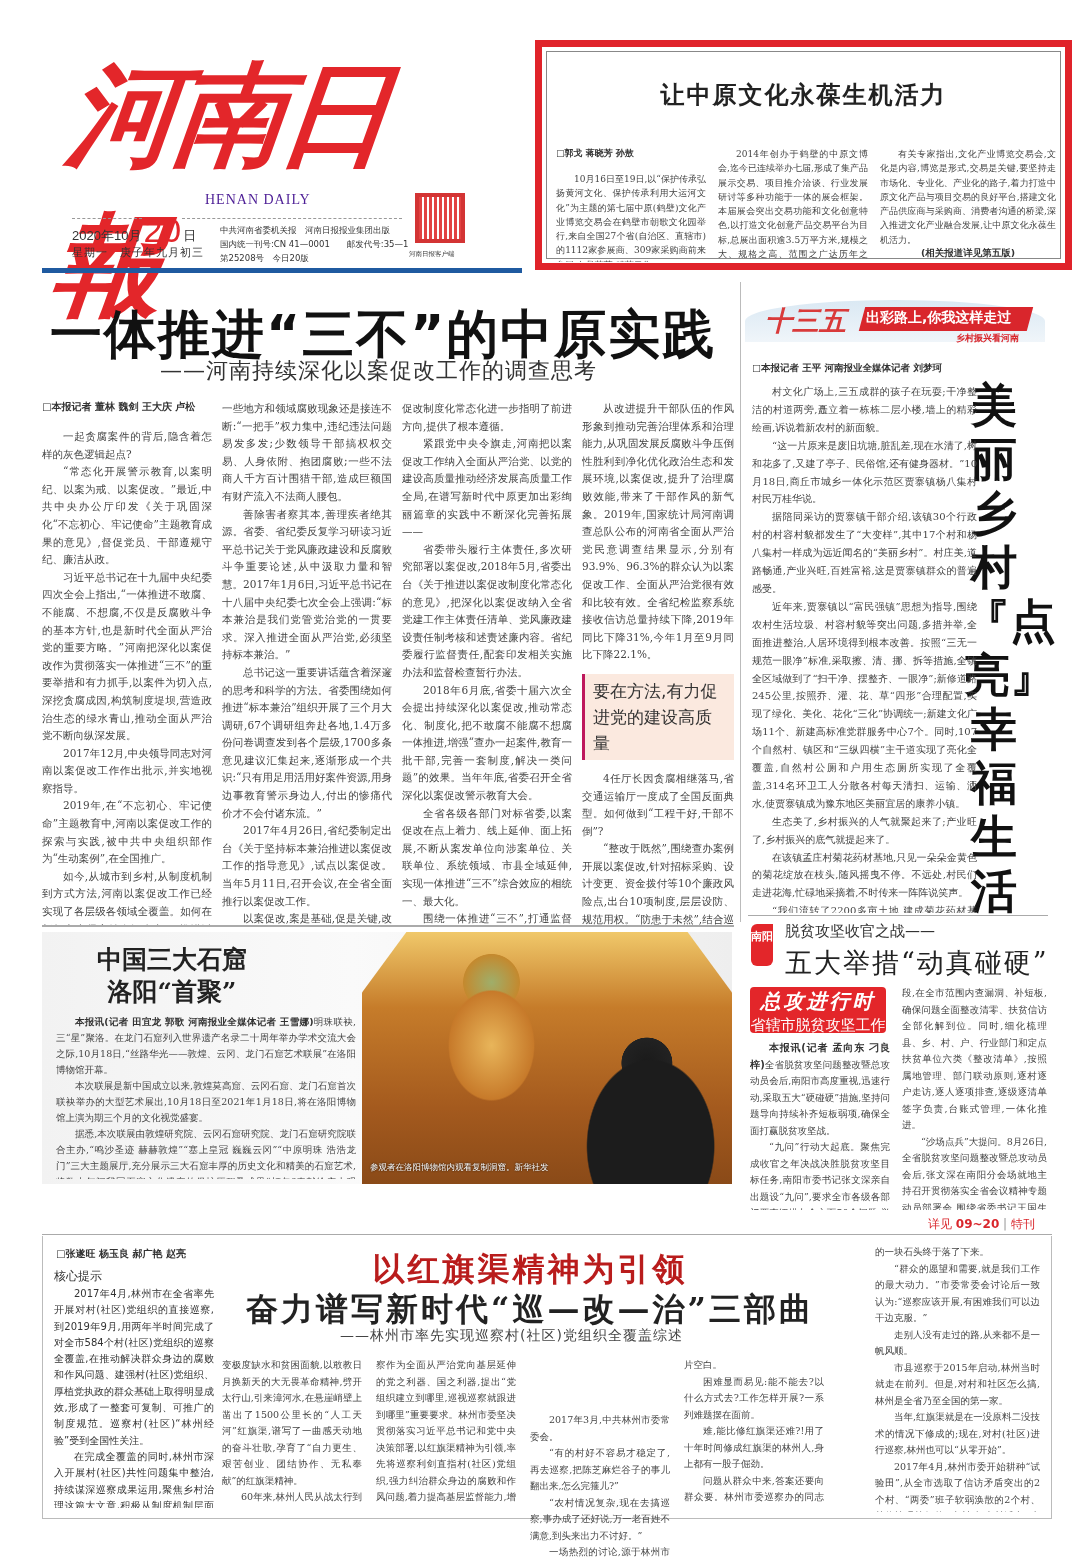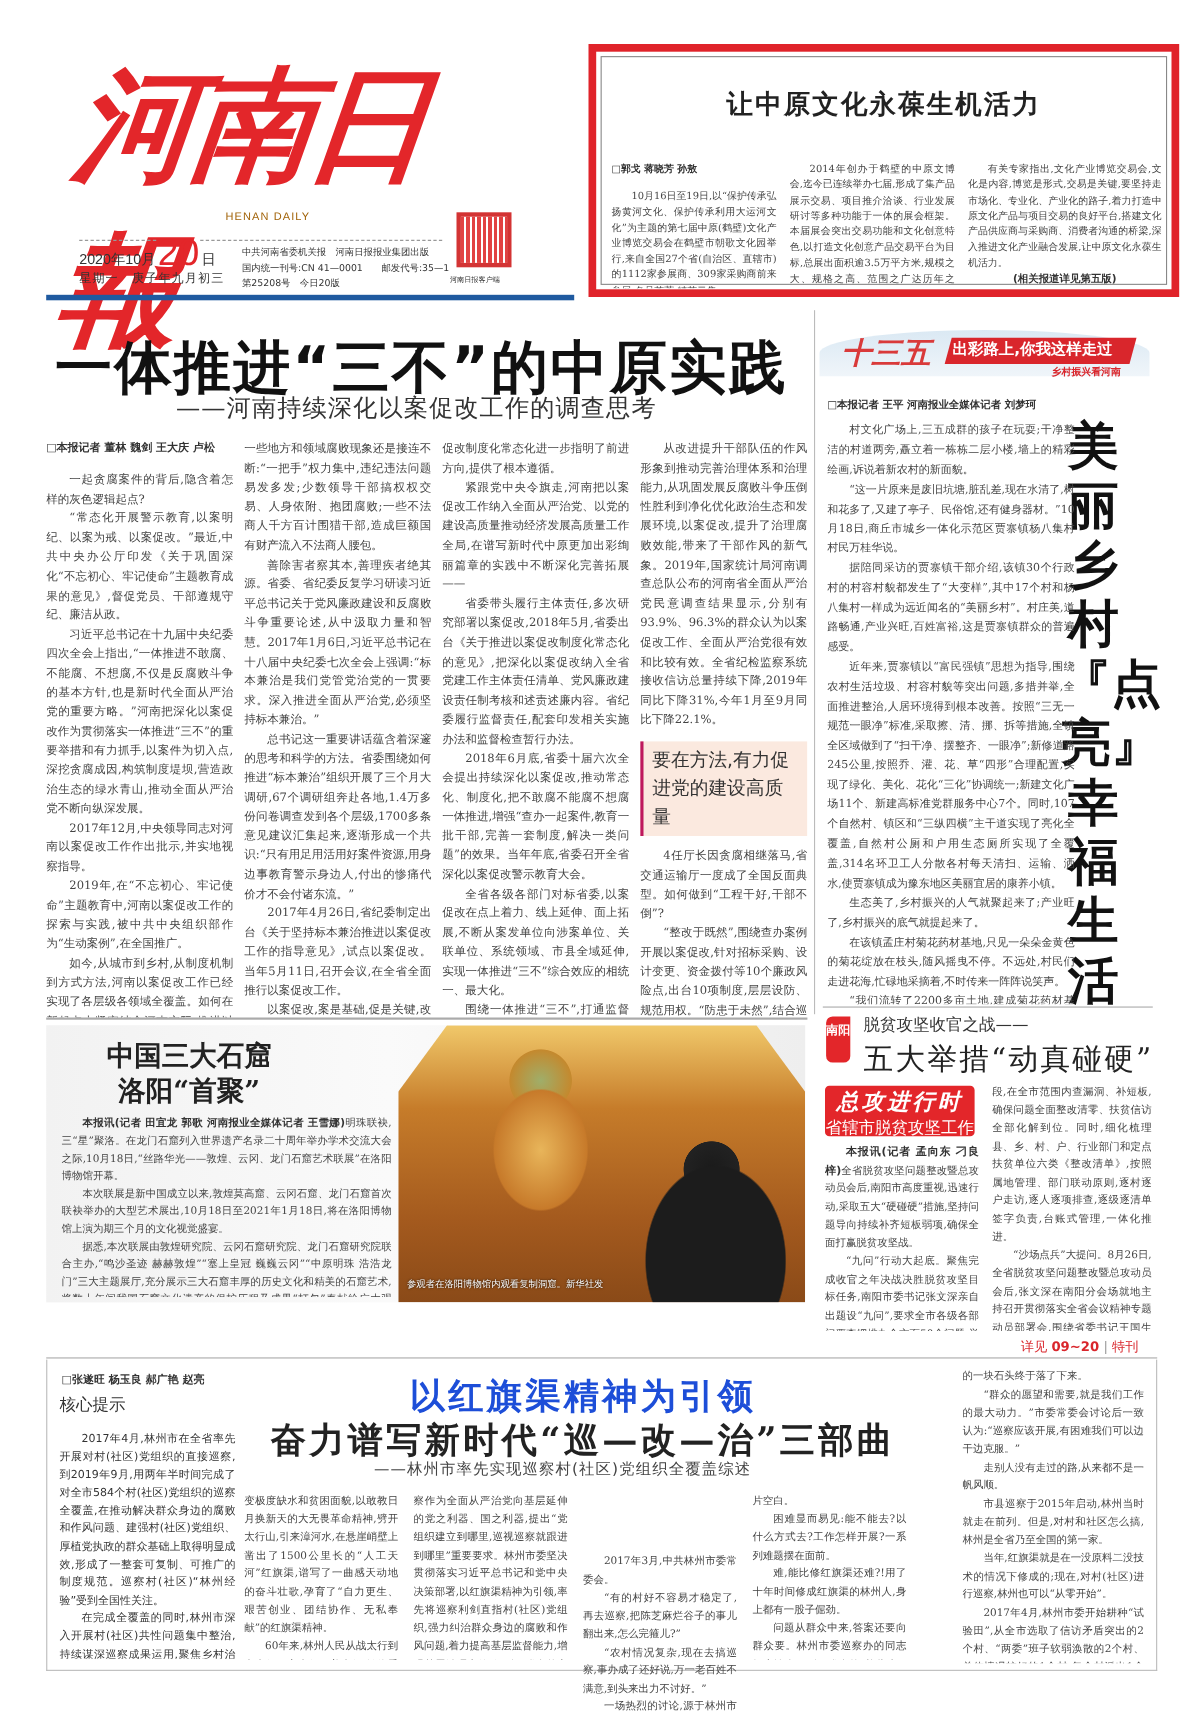--- a/index.html
+++ b/index.html
@@ -4,21 +4,21 @@
 <style>
 *{box-sizing:border-box;margin:0;padding:0}
 body{width:1080px;height:1562px;background:#fff;font-family:"DejaVu Serif","Liberation Serif",serif;color:#333;position:relative;overflow:hidden}
 .abs{position:absolute}
 .p{font-size:10.5px;line-height:17.6px;color:#444;text-align:justify;text-indent:2em}
 .p.ni{text-indent:0}
 .byline{font-family:"DejaVu Sans","Liberation Sans",sans-serif;font-size:10px;color:#333;font-weight:bold}
 .col{position:absolute;overflow:hidden}
 
 .mast-logo{left:68px;top:40px;width:400px;height:150px;color:#e3262a;font-family:"DejaVu Serif",serif;font-weight:bold;font-style:italic;font-size:112px;letter-spacing:-6px;line-height:150px;transform:skewX(-6deg)}
-.mast-en{left:205px;top:192px;font-family:Liberation Sans, sans-serif;font-size:10px;color:#a16207;letter-spacing:1px}
+.mast-en{left:205px;top:192px;font-family:Liberation Serif, serif;font-size:14px;color:#4c1d95;letter-spacing:1px}
 .dash{border-top:1px dashed #999;height:0}
 .date{left:72px;top:215px;font-family:"Liberation Sans","DejaVu Sans",sans-serif;font-size:13px;color:#333;display:flex;align-items:flex-end;gap:2px}
 .date .big{font-size:34px;color:#e3262a;line-height:30px}
 .lunar{left:72px;top:245px;font-family:"DejaVu Sans",sans-serif;font-size:11px;color:#333;letter-spacing:1px}
 .pubinfo{left:220px;top:223px;font-family:"DejaVu Sans",sans-serif;font-size:8.5px;color:#333;line-height:14px}
 .qr{left:415px;top:193px;width:50px;height:50px;background:
  repeating-linear-gradient(90deg,#d22 0 3px,#fff 3px 5px),#fff;border:4px solid #c11;opacity:.85}
 .qr-cap{left:409px;top:250px;font-family:"DejaVu Sans",sans-serif;font-size:6.5px;color:#333}
 .mast-rule{left:42px;top:268px;width:480px;height:5px;background:#1f5aa0}
 
@@ -54,21 +54,21 @@
 .ny-tag{left:751px;top:924px;width:22px;height:42px;background:#e3262a;border-radius:6px 0 6px 6px;color:#fff;font-family:"DejaVu Sans",sans-serif;font-size:11px;font-weight:bold;text-align:center;line-height:15px;padding-top:5px}
 .ny-pre{left:785px;top:922px;font-family:"DejaVu Sans",sans-serif;font-size:15px;color:#333}
 .ny-title{left:785px;top:945px;font-size:27px;color:#222;letter-spacing:2px;white-space:nowrap}
 .zg{left:750px;top:987px;width:136px;height:46px;background:#e3262a;border-radius:4px}
 .zg-t{left:750px;top:988px;width:136px;text-align:center;font-family:"DejaVu Serif",serif;font-weight:bold;font-style:italic;font-size:20px;color:#fff;letter-spacing:3px}
 .zg-s{left:750px;top:1016px;width:136px;text-align:center;font-family:"DejaVu Sans",sans-serif;font-size:15px;color:#fff;font-weight:normal}
 .see{left:928px;top:1216px;font-family:"DejaVu Sans",sans-serif;font-size:12px;color:#d9262c}
 .see b{font-weight:bold}
 
 .bot{left:42px;top:1236px;width:1010px;height:283px;border:1px solid #bbb;border-top:none}
-.bt1{left:300px;top:1248px;width:460px;text-align:center;font-size:32px;color:#1d4ed8;letter-spacing:3px;font-weight:bold}
+.bt1{left:300px;top:1248px;width:460px;text-align:center;font-size:32px;color:#b91c1c;letter-spacing:3px;font-weight:bold}
 .bt2{left:220px;top:1288px;width:620px;text-align:center;font-size:32px;color:#222;letter-spacing:3px;font-weight:bold;white-space:nowrap}
 .bt3{left:340px;top:1327px;font-family:"DejaVu Sans",sans-serif;font-size:14px;color:#444;letter-spacing:1px}
 .core{font-family:"DejaVu Sans",sans-serif}
 .core .p{font-family:"DejaVu Sans",sans-serif;font-size:10px;color:#333}
 .minihead{font-family:"DejaVu Sans",sans-serif;font-weight:bold;font-size:14px;color:#333}
 </style>
 </head>
 <body>
 
 <div class="abs mast-logo">河南日報</div>
@@ -204,21 +204,21 @@
 </div>
 
 <div class="abs hline" style="left:42px;top:1234px;width:1010px;height:1px"></div>
 <div class="abs bot"></div>
 <div class="abs byline" style="left:56px;top:1247px">□张遂旺 杨玉良 郝广艳 赵亮</div>
 <div class="abs bt1">以红旗渠精神为引领</div>
 <div class="abs bt2">奋力谱写新时代“巡—改—治”三部曲</div>
 <div class="abs bt3">——林州市率先实现巡察村(社区)党组织全覆盖综述</div>
 
 <div class="col core" style="left:54px;top:1268px;width:160px;height:240px">
-  <div class="minihead" style="font-weight:normal;font-size:15px;margin-bottom:14px">核心提示</div>
+  <div class="minihead" style="font-weight:normal;font-size:12px;margin-bottom:1px">核心提示</div>
   <div class="p" style="line-height:16.3px">2017年4月,林州市在全省率先开展对村(社区)党组织的直接巡察,到2019年9月,用两年半时间完成了对全市584个村(社区)党组织的巡察全覆盖,在推动解决群众身边的腐败和作风问题、建强村(社区)党组织、厚植党执政的群众基础上取得明显成效,形成了一整套可复制、可推广的制度规范。巡察村(社区)“林州经验”受到全国性关注。</div>
   <div class="p" style="line-height:16.3px">在完成全覆盖的同时,林州市深入开展村(社区)共性问题集中整治,持续谋深巡察成果运用,聚焦乡村治理这篇大文章,积极从制度机制层面开展系统治理,推动从“深入发现问题”到“有效整改问题”再到“提升治理能力”的实践深化,以“巡—改—治”三部曲有力助推基层治理体系和治理能力提升。</div>
 
 </div>
 <div class="col" style="left:222px;top:1357px;width:140px;height:152px">
   <div class="p ni" style="font-size:9.5px;line-height:16.5px">变极度缺水和贫困面貌,以敢教日月换新天的大无畏革命精神,劈开太行山,引来漳河水,在悬崖峭壁上凿出了1500公里长的“人工天河”红旗渠,谱写了一曲感天动地的奋斗壮歌,孕育了“自力更生、艰苦创业、团结协作、无私奉献”的红旗渠精神。</div>
   <div class="p" style="font-size:9.5px;line-height:16.5px">60年来,林州人民从战太行到出太行、富太行、美太行,始终秉承红旗渠精神,一路栉风沐雨,筚路蓝缕,书写传奇。</div>
 
 </div>
 <div class="col" style="left:376px;top:1357px;width:140px;height:152px">

